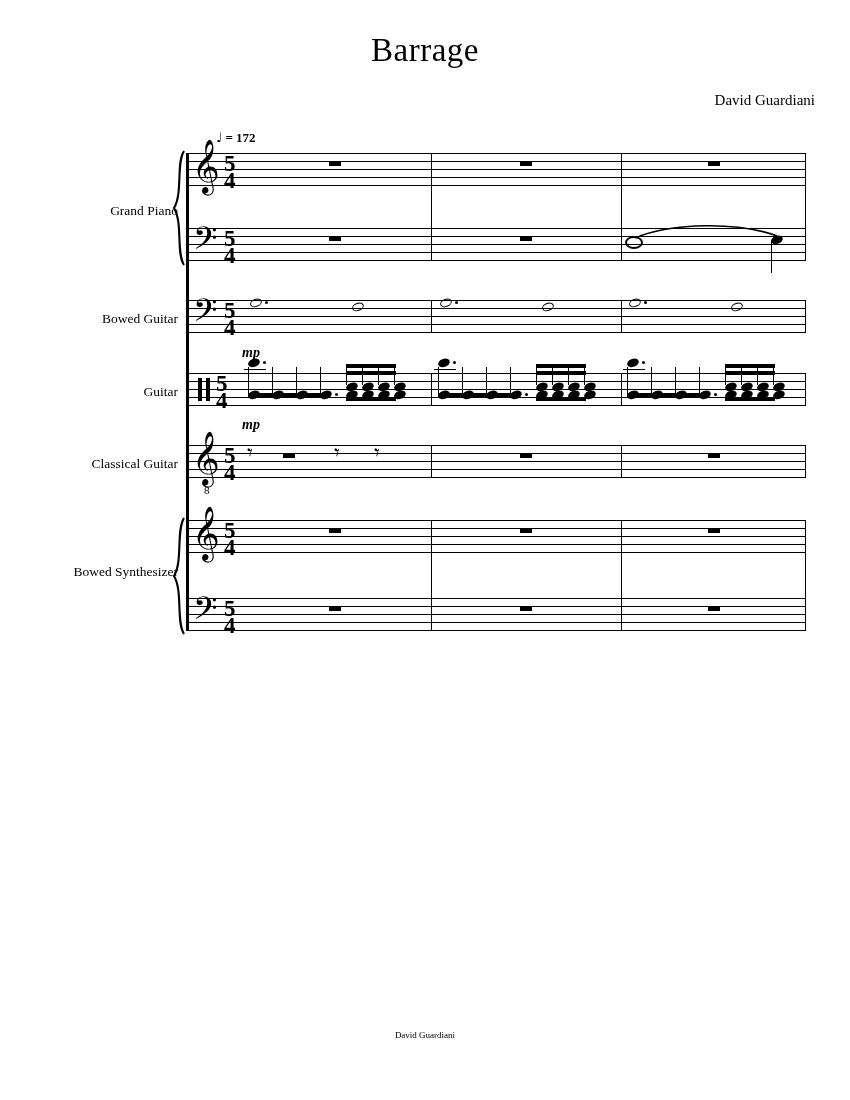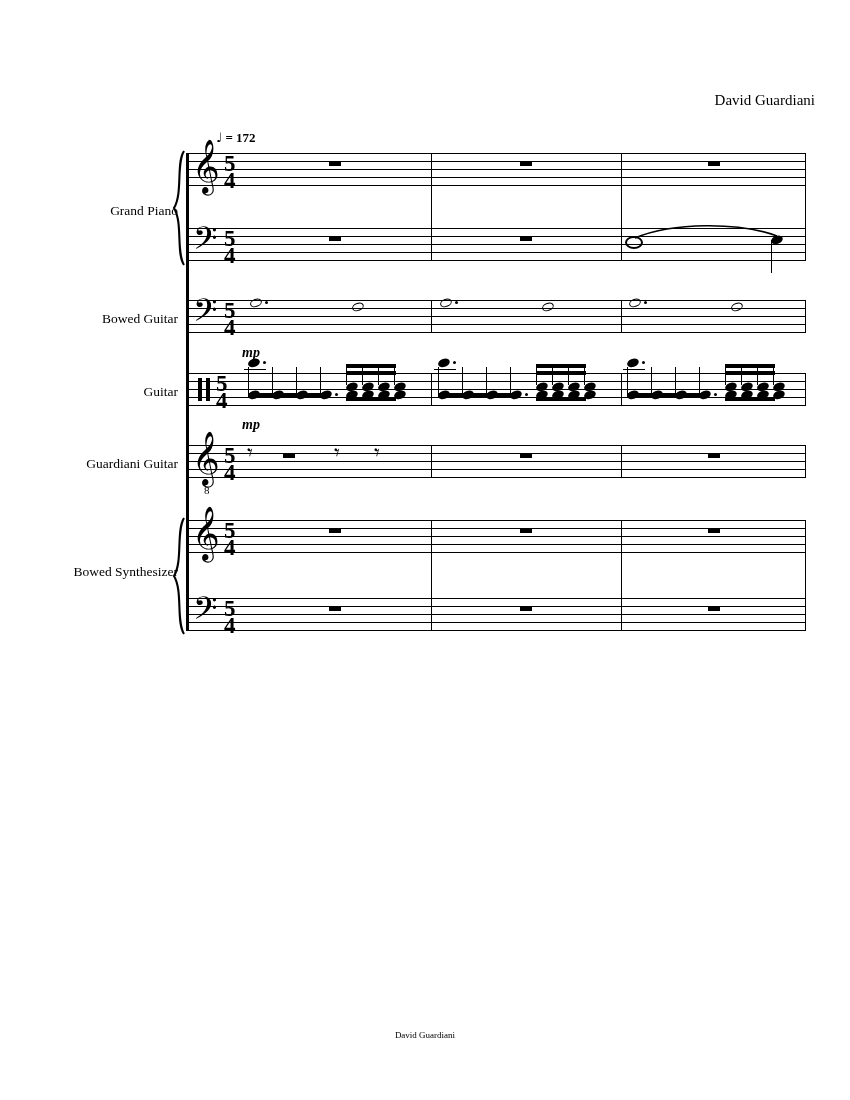--- a/index.html
+++ b/index.html
@@ -217,27 +217,28 @@
     position: absolute;
     font-family: "Liberation Serif", serif;
     font-size: 11px;
   }
 </style>
 </head>
 <body>
 
 <div class="page">
 
+  <div class="title">Barrage</div>
   <div class="composer">David Guardiani</div>
 
   <div class="names-col">
     <div class="instr-name" style="top:58px;">Grand Piano</div>
     <div class="instr-name" style="top:166px;">Bowed Guitar</div>
     <div class="instr-name" style="top:239px;">Guitar</div>
-    <div class="instr-name" style="top:311px;">Guardiani Guitar</div>
+    <div class="instr-name" style="top:311px;">Classical Guitar</div>
     <div class="instr-name" style="top:419px;">Bowed Synthesizer</div>
   </div>
 
   <div class="system">
 
     <div class="tempo" style="left:30px; top:-15px;">
       <span style="font-family:'DejaVu Sans',sans-serif; font-size:13px;">♩</span>
       <span>= 172</span>
     </div>
 

